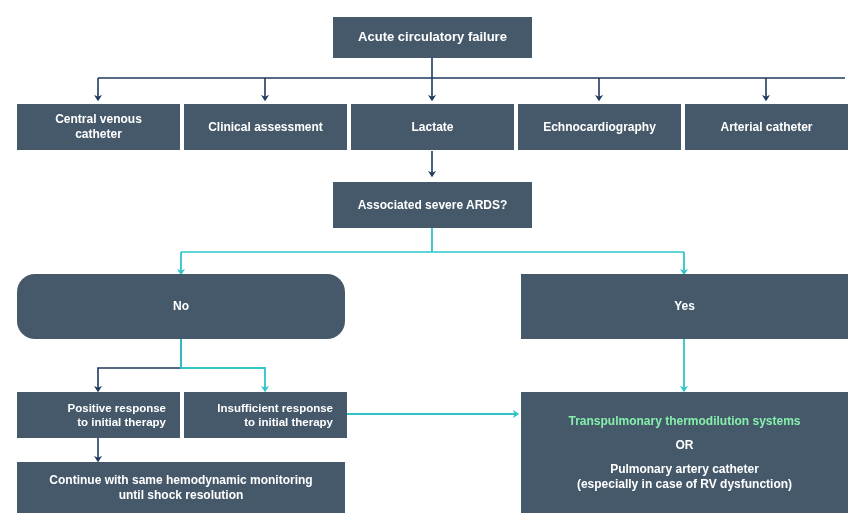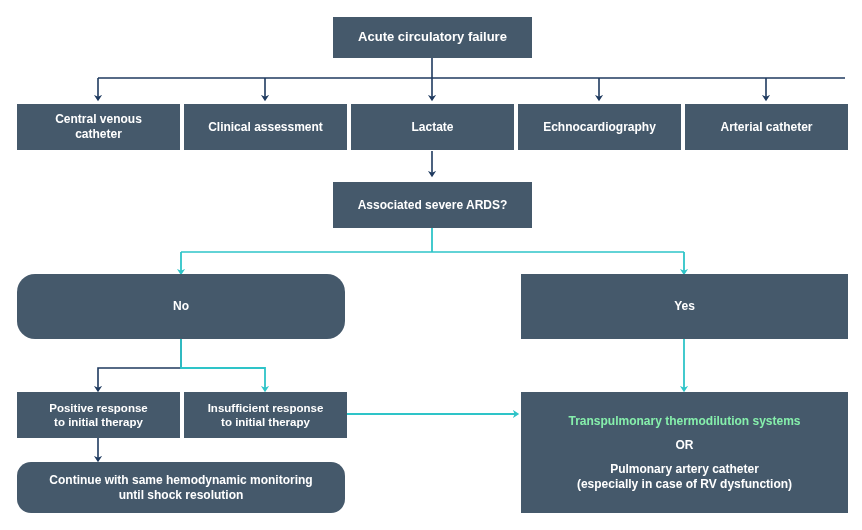--- a/index.html
+++ b/index.html
@@ -34,21 +34,21 @@
     z-index: 2;
   }
   .node .lines {
     width: 100%;
     padding: 0 14px;
     box-sizing: border-box;
   }
   .node .ln { display: block; }
   .t13 { font-size: 13px; }
   .t12 { font-size: 12px; }
-  .t11 { font-size: 11.5px; }
+  .t11 { font-size: 11.5px; text-align: right; }
   .cyan-text { color: #86efac; }
   .spacer { display:block; height: 9px; }
   svg.edges {
     position: absolute;
     left: 0; top: 0;
     width: 862px;
     height: 530px;
     z-index: 1;
     pointer-events: none;
   }
@@ -148,21 +148,21 @@
     </span>
   </div>
 
   <div class="node t11" style="left:184px; top:392px; width:163px; height:46px;">
     <span class="lines">
       <span class="ln">Insufficient response</span>
       <span class="ln">to initial therapy</span>
     </span>
   </div>
 
-  <div class="node t12" style="left:17px; top:462px; width:328px; height:51px;border-radius:14px;">
+  <div class="node t12" style="left:17px; top:462px; width:328px; height:51px;">
     <span class="lines">
       <span class="ln">Continue with same hemodynamic monitoring</span>
       <span class="ln">until shock resolution</span>
     </span>
   </div>
 
   <div class="node t12" style="left:521px; top:392px; width:327px; height:121px;">
     <span class="lines">
       <span class="ln cyan-text">Transpulmonary thermodilution systems</span>
       <span class="spacer"></span>

